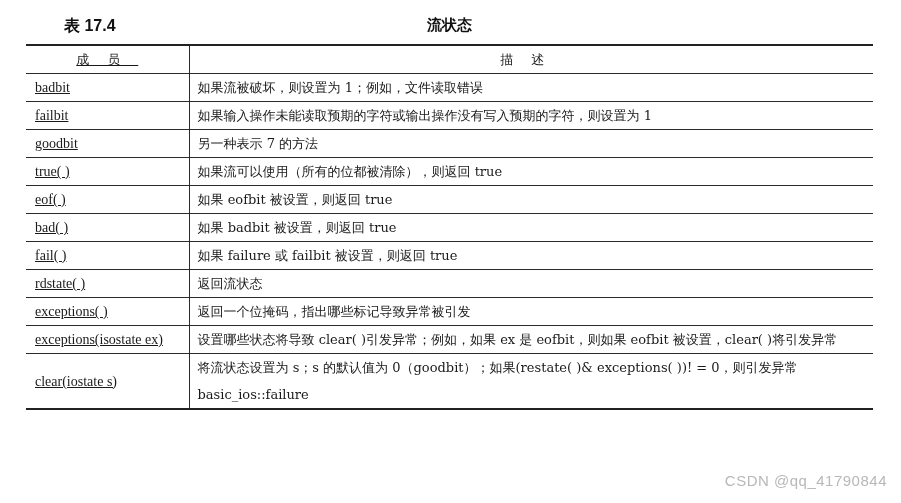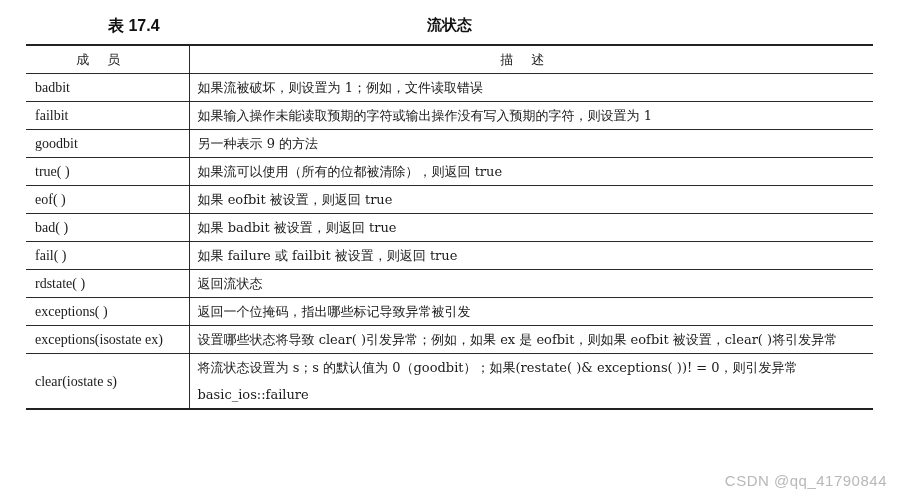--- a/index.html
+++ b/index.html
@@ -23,21 +23,20 @@
       height: 30px;
     }
     .caption-num {
       position: absolute;
       left: 38px;
       top: 4px;
       font-family: "Liberation Sans", "DejaVu Sans", sans-serif;
       font-weight: bold;
       font-size: 16px;
       color: #111;
-      margin-left: 44px;
     }
     .caption-title {
       position: absolute;
       left: 0;
       right: 0;
       top: 4px;
       text-align: center;
       font-family: "DejaVu Sans", sans-serif;
       font-weight: bold;
       font-size: 15px;
@@ -72,20 +71,21 @@
       font-family: "DejaVu Serif", serif;
       font-size: 13px;
       letter-spacing: 18px;
       border-top: 2px solid #222;
     }
     table.state-table tr:last-child td {
       border-bottom: 2px solid #222;
     }
     table.state-table .col-member {
       border-right: 1.5px solid #2a2a2a;
+      text-decoration: underline;
     }
     table.state-table td.desc {
       font-family: "DejaVu Serif", "Liberation Serif", serif;
       font-size: 13px;
     }
     table.state-table td.desc.multi {
       white-space: normal;
       line-height: 27px;
       margin-top: 8px;
     }
@@ -127,21 +127,21 @@
     <tr>
       <td class="member col-member">badbit</td>
       <td class="desc">如果流被破坏，则设置为 1；例如，文件读取错误</td>
     </tr>
     <tr>
       <td class="member col-member">failbit</td>
       <td class="desc">如果输入操作未能读取预期的字符或输出操作没有写入预期的字符，则设置为 1</td>
     </tr>
     <tr>
       <td class="member col-member">goodbit</td>
-      <td class="desc">另一种表示 9 的方法</td>
+      <td class="desc">另一种表示 7 的方法</td>
     </tr>
     <tr>
       <td class="member col-member">true( )</td>
       <td class="desc">如果流可以使用（所有的位都被清除），则返回 true</td>
     </tr>
     <tr>
       <td class="member col-member">eof( )</td>
       <td class="desc">如果 eofbit 被设置，则返回 true</td>
     </tr>
     <tr>

